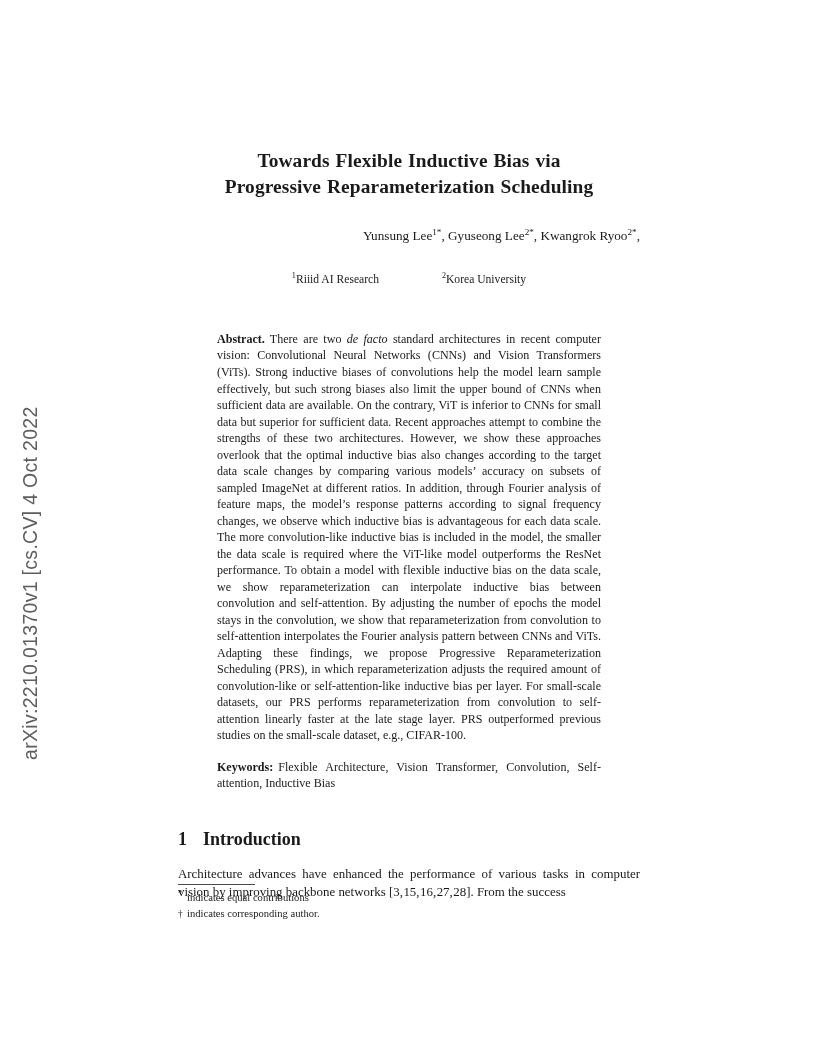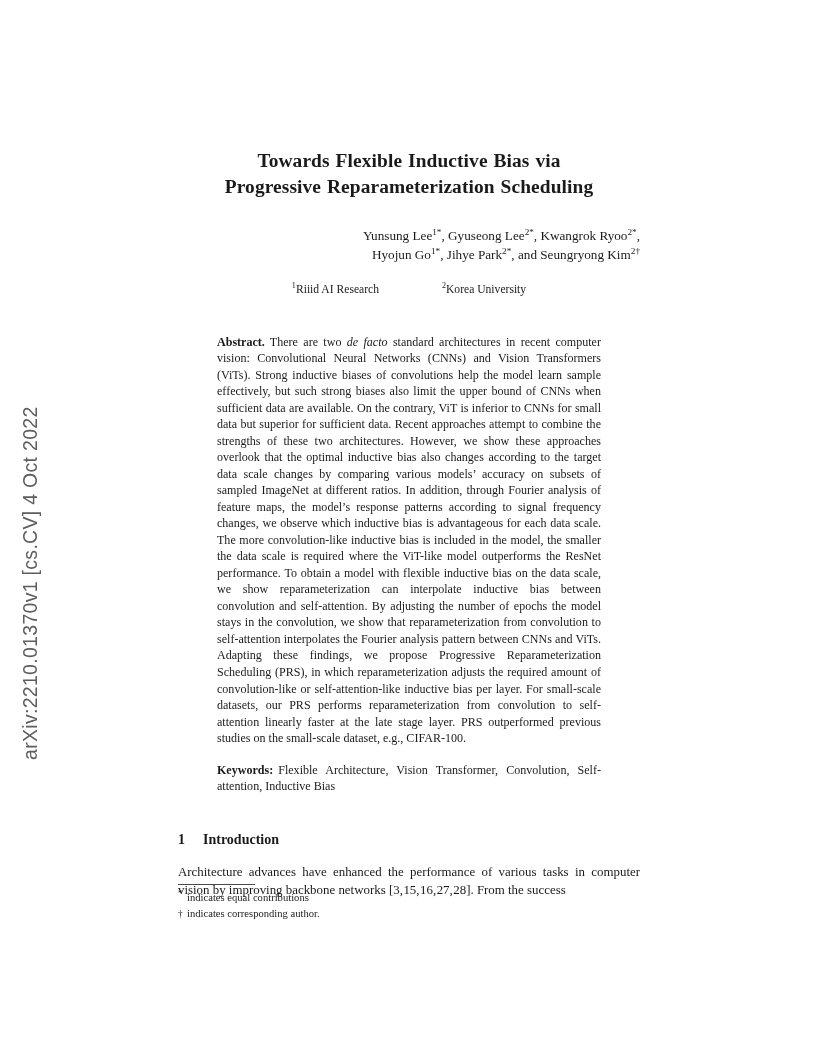--- a/index.html
+++ b/index.html
@@ -66,21 +66,21 @@
   .authors {
     margin: 0;
     padding-top: 27px;
     text-align: right;
     font-size: 13.2px;
     line-height: 1.42;
   }
   .authors .line { display: block; }
 
   .affiliations {
-    margin: 0;
+    margin: 8px;
     padding-top: 18px;
     text-align: center;
     font-size: 11.6px;
     line-height: 1.4;
   }
   .affiliations .aff {
     display: inline-block;
   }
   .affiliations .aff + .aff { margin-left: 60px; }
 
@@ -119,21 +119,21 @@
     font-size: 12.05px;
     line-height: 1.372;
     text-align: justify;
   }
   .keywords-head { font-weight: bold; }
 
   
   .section-heading {
     margin: 0;
     padding-top: 37px;
-    font-size: 14px;
+    font-size: 18px;
     font-weight: bold;
     line-height: 1.2;
   }
   .section-heading .num { display: inline-block; width: 25px; }
 
   .body-par {
     margin: 0;
     padding-top: 16px;
     font-size: 12.9px;
     line-height: 1.345;
@@ -181,21 +181,20 @@
 
 <div id="page">
 
   <h1 class="title">
     <span class="line">Towards Flexible Inductive Bias via</span>
     <span class="line">Progressive Reparameterization Scheduling</span>
   </h1>
 
   <div class="authors">
     <span class="line"><span>Yunsung Lee</span><sup>1*</sup><span>, </span><span>Gyuseong Lee</span><sup>2*</sup><span>, </span><span>Kwangrok Ryoo</span><sup>2*</sup><span>,</span></span>
-    <span class="line"><span>Hyojun Go</span><sup>1*</sup><span>, </span><span>Jihye Park</span><sup>2*</sup><span>, and </span><span>Seungryong Kim</span><sup>2†</sup></span>
   </div>
 
   <div class="affiliations">
     <span class="aff"><sup>1</sup><span>Riiid AI Research</span></span>
     <span class="aff"><sup>2</sup><span>Korea University</span></span>
   </div>
 
   <div class="abstract-block">
     <p><span class="abstract-head">Abstract.</span><span class="abs-gap"></span><span>There are two </span><em class="defacto">de facto</em><span> standard architectures in recent computer vision: Convolutional Neural Networks (CNNs) and Vision Transformers (ViTs). Strong inductive biases of convolutions help the model learn sample effectively, but such strong biases also limit the upper bound of CNNs when sufficient data are available. On the contrary, ViT is inferior to CNNs for small data but superior for sufficient data. Recent approaches attempt to combine the strengths of these two architectures. However, we show these approaches overlook that the optimal inductive bias also changes according to the target data scale changes by comparing various models’ accuracy on subsets of sampled ImageNet at different ratios. In addition, through Fourier analysis of feature maps, the model’s response patterns according to signal frequency changes, we observe which inductive bias is advantageous for each data scale. The more convolution-like inductive bias is included in the model, the smaller the data scale is required where the ViT-like model outperforms the ResNet performance. To obtain a model with flexible inductive bias on the data scale, we show reparameterization can interpolate inductive bias between convolution and self-attention. By adjusting the number of epochs the model stays in the convolution, we show that reparameterization from convolution to self-attention interpolates the Fourier analysis pattern between CNNs and ViTs. Adapting these findings, we propose Progressive Reparameterization Scheduling (PRS), in which reparameterization adjusts the required amount of convolution-like or self-attention-like inductive bias per layer. For small-scale datasets, our PRS performs reparameterization from convolution to self-attention linearly faster at the late stage layer. PRS outperformed previous studies on the small-scale dataset, e.g., CIFAR-100.</span></p>
 

